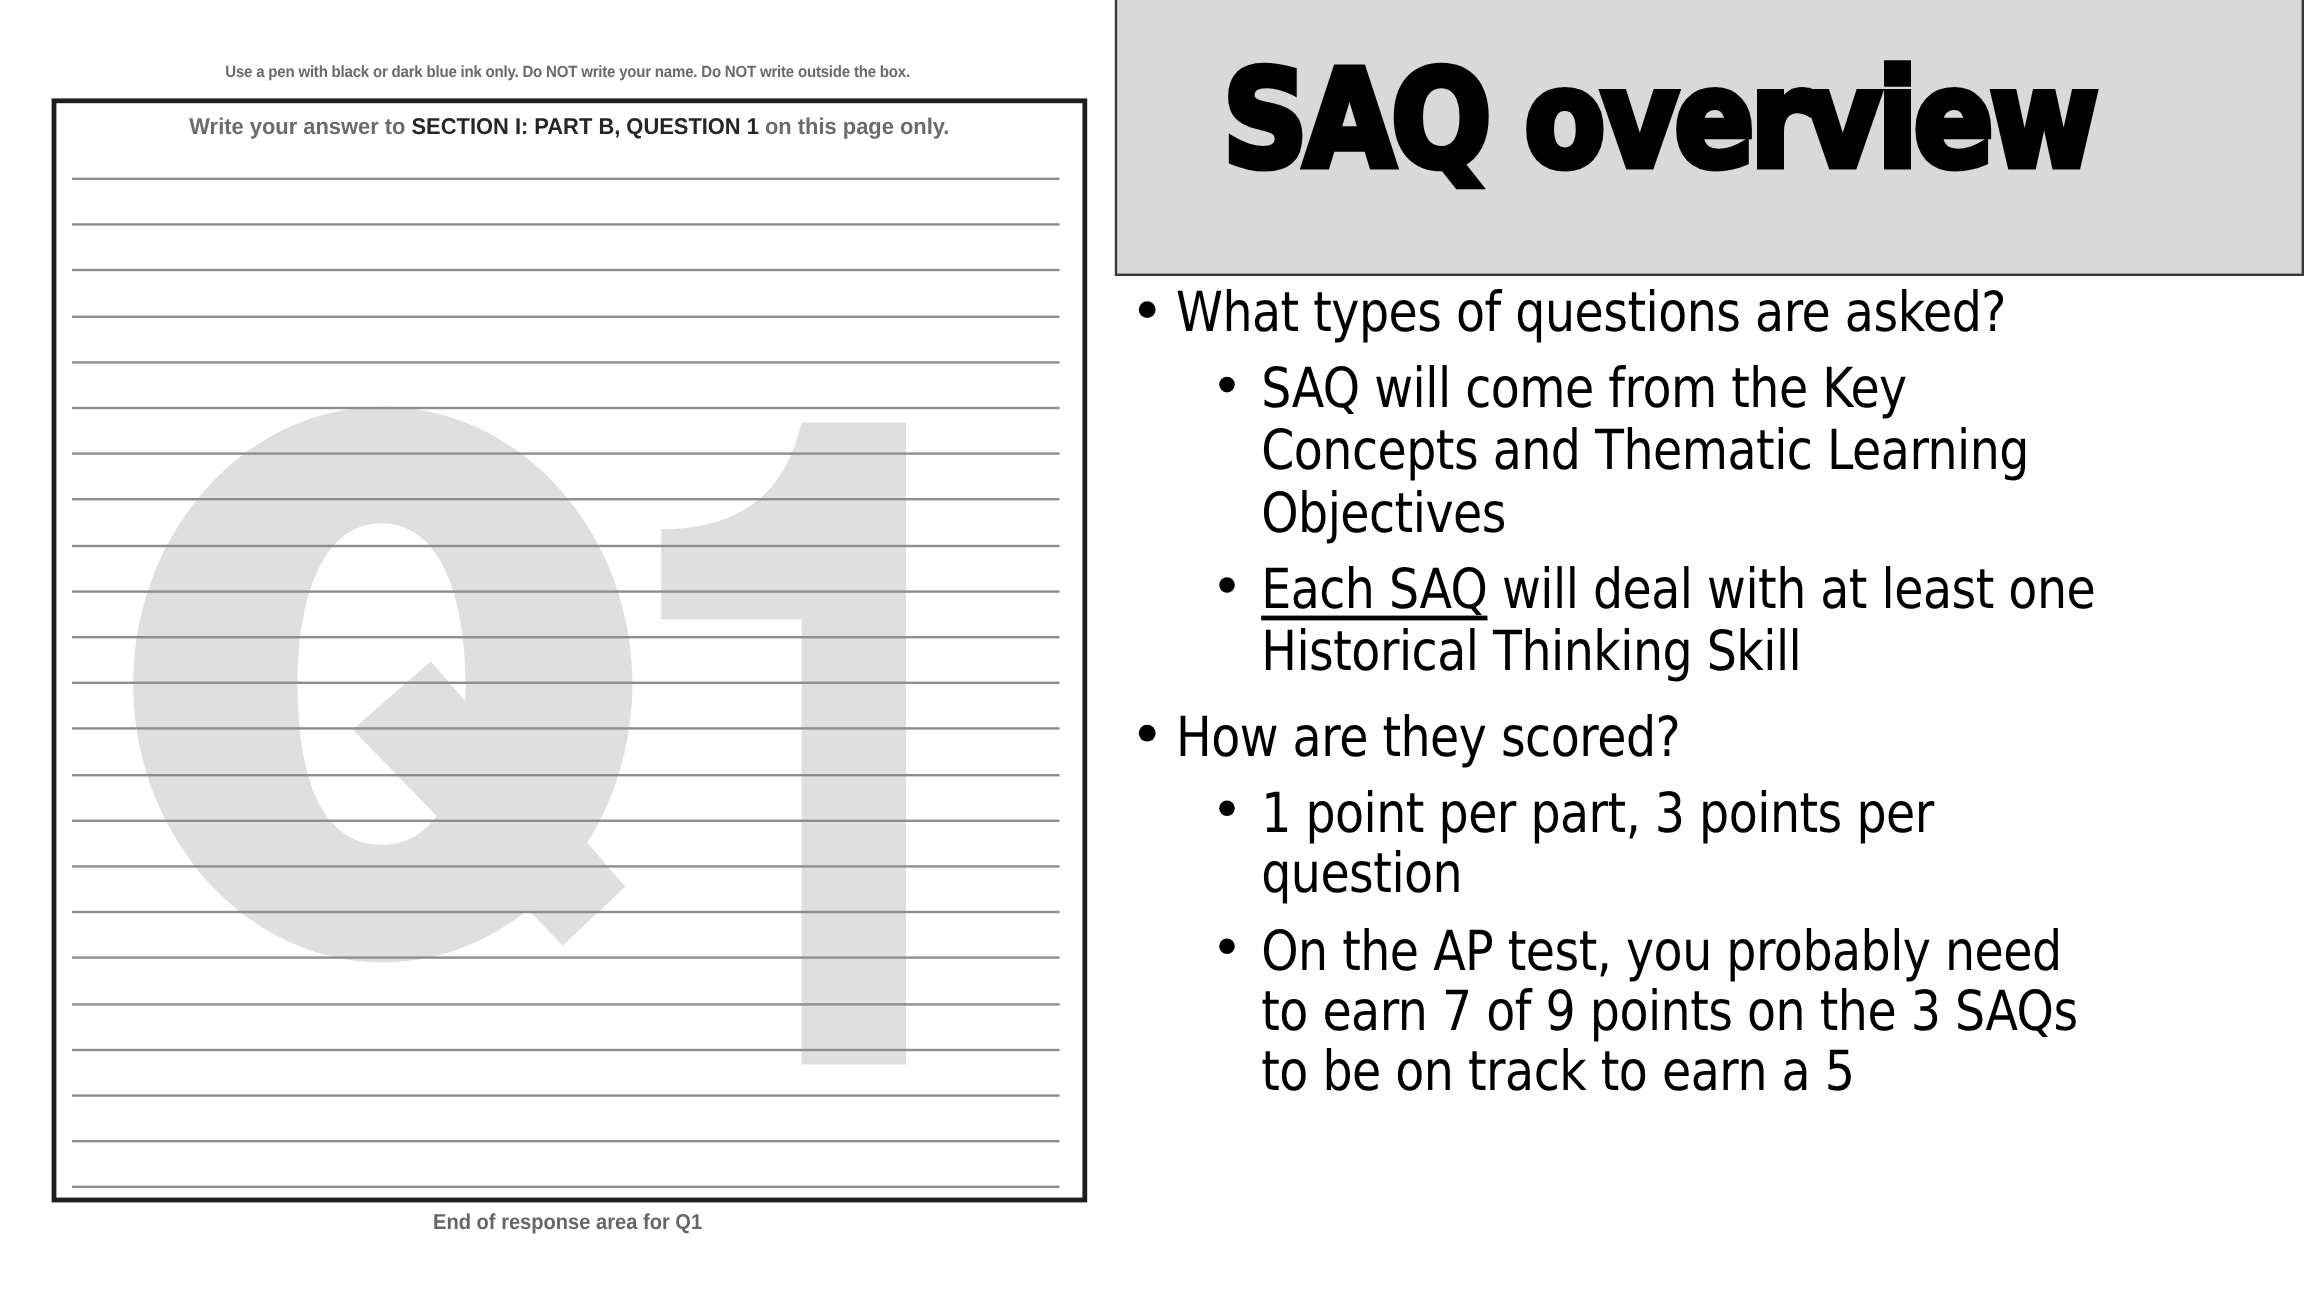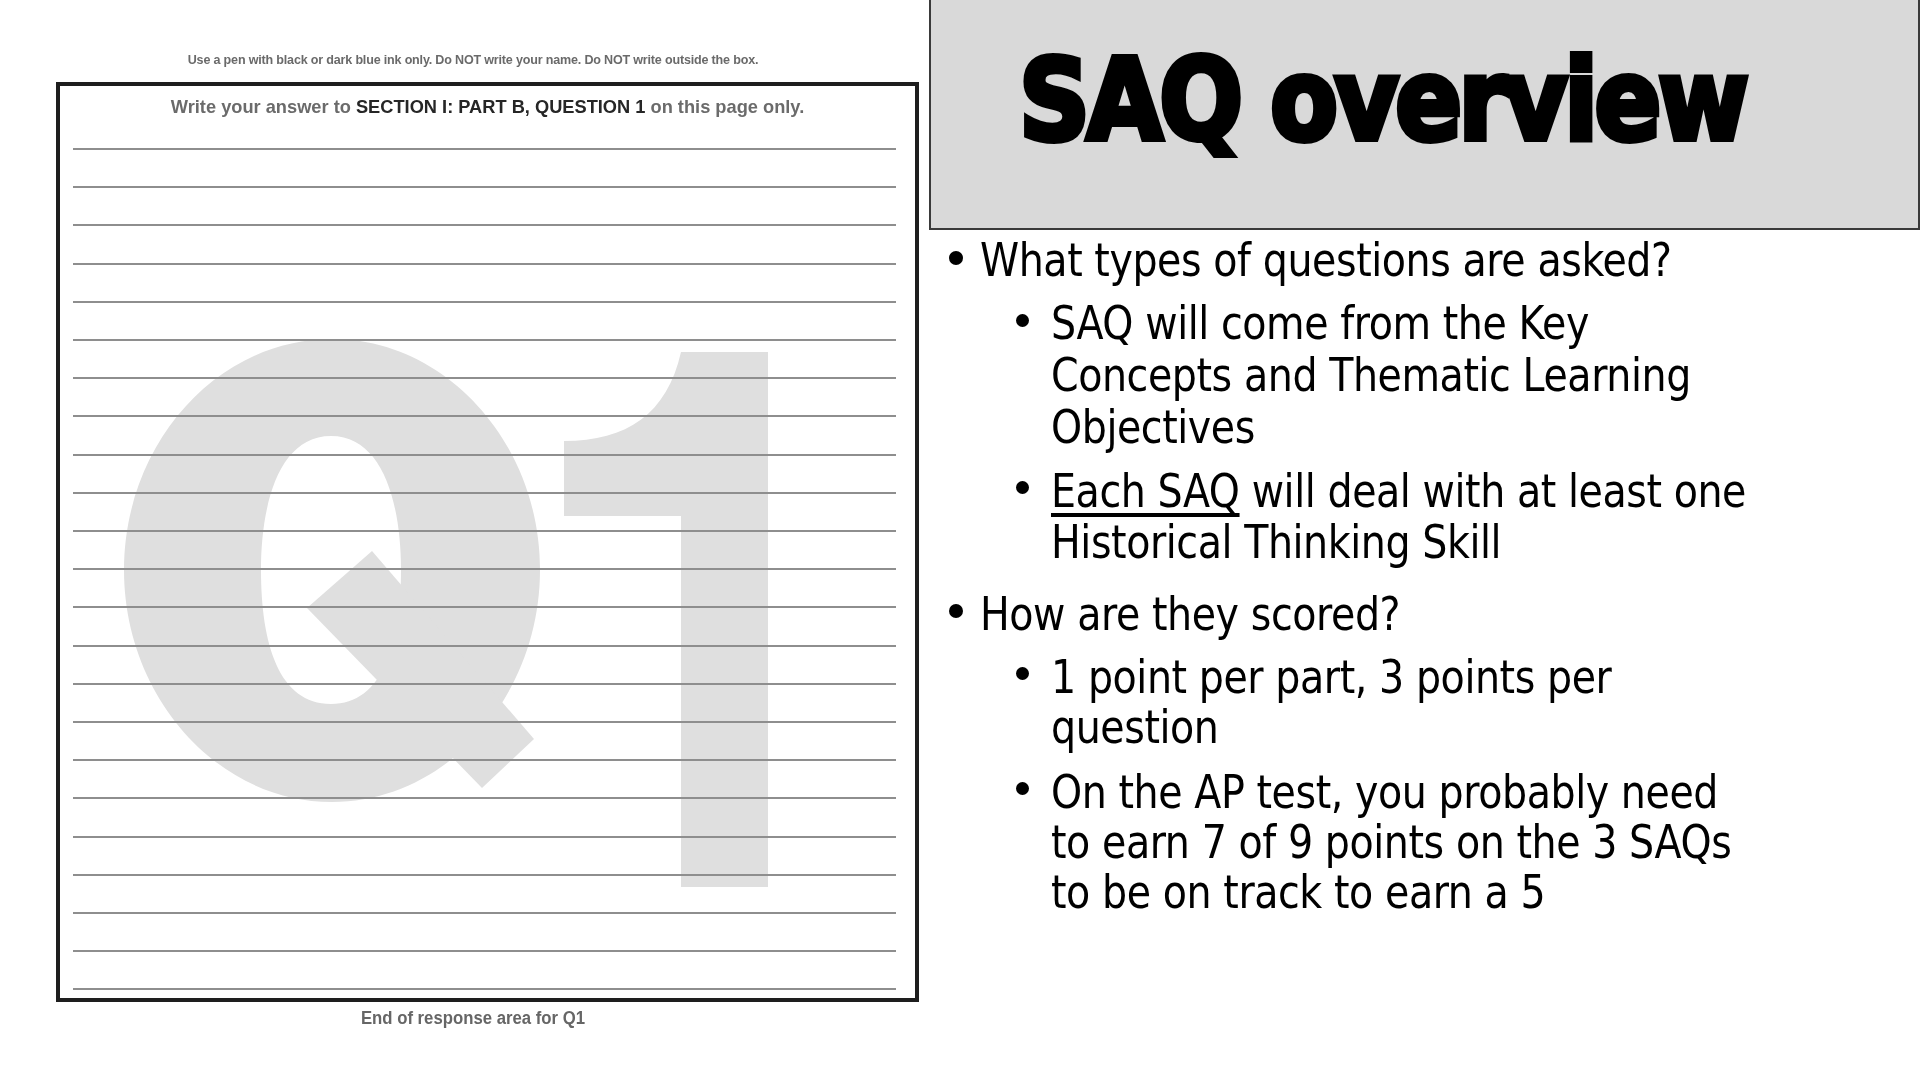--- a/index.html
+++ b/index.html
@@ -9,21 +9,21 @@
     font-family: "Liberation Sans", sans-serif;
   }
   
   .instructions {
     position: absolute; left: 43px; width: 860px; top: 52px;
     text-align: center; font-size: 13.5px; font-weight: bold; color: #6a6a6a;
     letter-spacing: -0.2px; transform: scaleX(0.93); transform-origin: center;
   }
   .response-box {
     position: absolute; left: 43px; top: 82px; width: 855px; height: 912px;
-    border: 4px solid #1e1e1e; background: #fff; margin-left: 13px;
+    border: 4px solid #1e1e1e; background: #fff;
   }
   .watermark { position: absolute; left: 0; top: 0; }
   .box-heading {
     position: absolute; left: 0; right: 0; top: 10px;
     text-align: center; font-size: 19px; font-weight: bold; color: #6b6b6b;
     transform: scaleX(0.96); transform-origin: center;
   }
   .box-heading .strong { color: #262626; }
   .rule-lines { position: absolute; left: 13px; top: 0; width: 823px; height: 100%; }
   .rule-line { position: absolute; left: 0; right: 0; height: 0; border-top: 2px solid #8e8e8e; }

